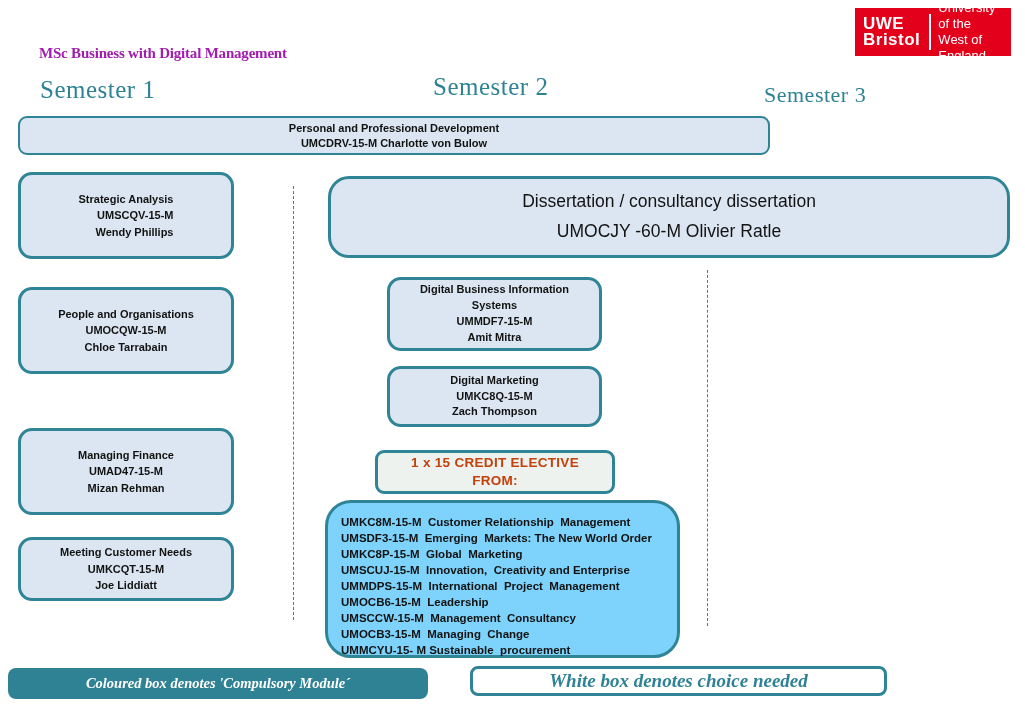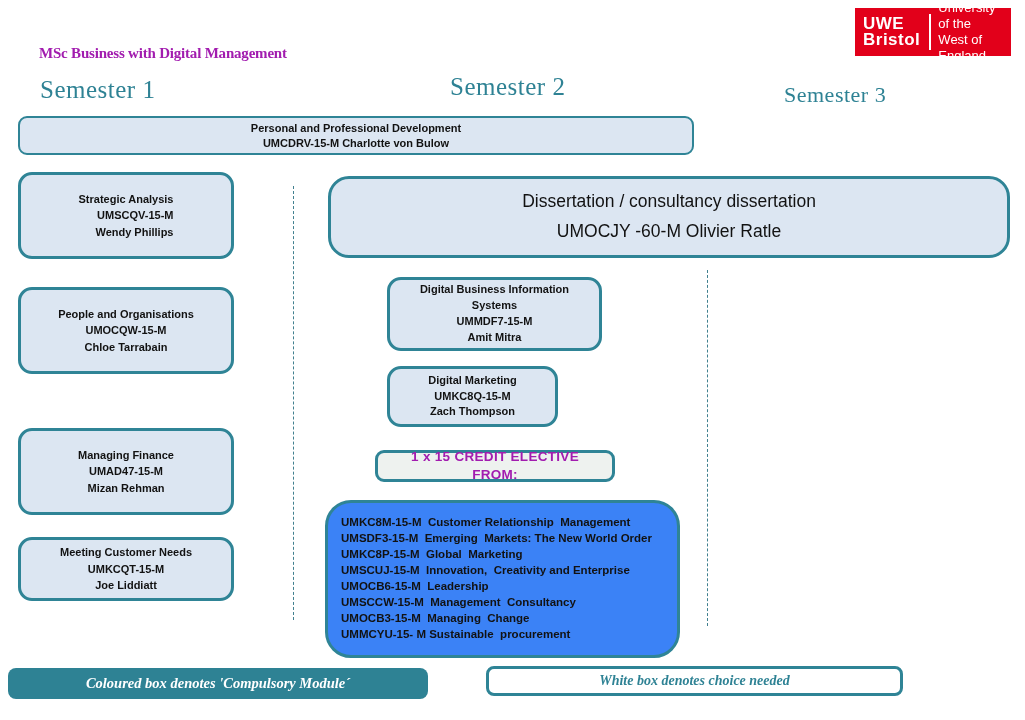--- a/index.html
+++ b/index.html
@@ -12,45 +12,45 @@
     position:absolute;left:23px;top:45px;
     font-family:"Liberation Serif",serif;font-weight:bold;font-size:15px;
     color:#a21caf;letter-spacing:-0.2px;margin-left:16px;
   }
   
   .sem-heading{
     position:absolute;font-family:"Liberation Serif",serif;color:#2e8294;
     letter-spacing:0.5px;
   }
   #sem1-heading{left:40px;top:76px;font-size:25px;}
-  #sem2-heading{left:433px;top:73px;font-size:25px;margin-left:17px;}
-  #sem3-heading{left:764px;top:82px;font-size:22px;margin-left:20px;}
+  #sem2-heading{left:433px;top:73px;font-size:25px;}
+  #sem3-heading{left:764px;top:82px;font-size:22px;}
   
   .mbox{
     position:absolute;background:#dce6f2;border:3px solid #2f8496;
     border-radius:14px;display:flex;align-items:center;justify-content:center;
     text-align:center;font-weight:bold;font-size:11px;line-height:1.5;
     color:#121212;white-space:pre-line;box-sizing:border-box;
   }
-  #box-ppd{left:18px;top:116px;width:676px;height:39px;border-radius:9px;
+  #box-ppd{left:18px;top:116px;width:752px;height:39px;border-radius:9px;
     border-width:2.5px;line-height:1.35;}
   #box-strategic{left:18px;top:172px;width:216px;height:87px;text-align:right;}
   #box-people{left:18px;top:287px;width:216px;height:87px;}
   #box-finance{left:18px;top:416px;width:216px;height:87px;margin-top:12px;}
   #box-customer{left:18px;top:537px;width:216px;height:64px;}
   #box-dissertation{left:328px;top:176px;width:682px;height:82px;
     font-weight:normal;font-size:17.5px;line-height:1.7;border-radius:21px;}
   #box-dbis{left:387px;top:277px;width:215px;height:74px;line-height:1.45;}
-  #box-digmark{left:387px;top:366px;width:171px;height:61px;line-height:1.45;}
-  #box-elective-header{left:375px;top:450px;width:240px;height:32px;
-    background:#eef2ef;border-radius:9px;color:#a21caf;font-size:13.5px;
+  #box-digmark{left:387px;top:366px;width:215px;height:61px;line-height:1.45;}
+  #box-elective-header{left:375px;top:450px;width:240px;height:44px;
+    background:#eef2ef;border-radius:9px;color:#c2410c;font-size:13.5px;
     line-height:1.3;letter-spacing:0.3px;}
   #box-elective-list{
     position:absolute;left:325px;top:500px;width:355px;height:158px;
-    background:#3b82f6;border:3px solid #2f8496;border-radius:26px;
+    background:#7dd3fc;border:3px solid #2f8496;border-radius:26px;
     box-sizing:border-box;padding:11px 6px 0 13px;
   }
   .elective-item{
     font-weight:bold;font-size:11.5px;line-height:16px;color:#121212;
     white-space:pre-wrap;
   }
   
   .dashed-divider{
     position:absolute;width:0;border-left:1.5px dashed #41808f;
   }
@@ -58,25 +58,25 @@
   #divider-2{left:707px;top:270px;height:356px;}
   
   #legend-compulsory{
     position:absolute;left:8px;top:668px;width:420px;height:31px;
     background:#2e8294;border-radius:8px;display:flex;align-items:center;
     justify-content:center;color:#ffffff;
     font-family:"Liberation Serif",serif;font-weight:bold;font-style:italic;
     font-size:14.5px;
   }
   #legend-choice{
-    position:absolute;left:486px;top:666px;width:417px;height:30px;
+    position:absolute;left:470px;top:666px;width:417px;height:30px;
     background:#ffffff;border:3px solid #2f8496;border-radius:8px;
     box-sizing:border-box;display:flex;align-items:center;justify-content:center;
     color:#2e8294;font-family:"Liberation Serif",serif;font-weight:bold;
-    font-style:italic;font-size:14px;
+    font-style:italic;font-size:19px;
   }
   
   #uwe-logo{
     position:absolute;left:855px;top:8px;width:156px;height:48px;
     background:#e2001a;display:flex;align-items:center;box-sizing:border-box;
     padding:5px 8px;
   }
   #uwe-logo .wordmark{
     color:#fff;font-weight:bold;font-size:17px;line-height:0.95;
     letter-spacing:0.5px;white-space:pre-line;
@@ -140,20 +140,21 @@
 Zach Thompson</div>
 
   <div id="box-elective-header" class="mbox">1 x 15 CREDIT ELECTIVE
 FROM:</div>
 
   <div id="box-elective-list">
     <div class="elective-item">UMKC8M-15-M  Customer Relationship  Management</div>
     <div class="elective-item">UMSDF3-15-M  Emerging  Markets: The New World Order</div>
     <div class="elective-item">UMKC8P-15-M  Global  Marketing</div>
     <div class="elective-item">UMSCUJ-15-M  Innovation,  Creativity and Enterprise</div>
+    <div class="elective-item">UMMDPS-15-M  International  Project  Management</div>
     <div class="elective-item">UMOCB6-15-M  Leadership</div>
     <div class="elective-item">UMSCCW-15-M  Management  Consultancy</div>
     <div class="elective-item">UMOCB3-15-M  Managing  Change</div>
     <div class="elective-item">UMMCYU-15- M Sustainable  procurement</div>
   </div>
 
   <div id="legend-compulsory">Coloured box denotes 'Compulsory Module´</div>
   <div id="legend-choice">White box denotes choice needed</div>
 
 </div>

